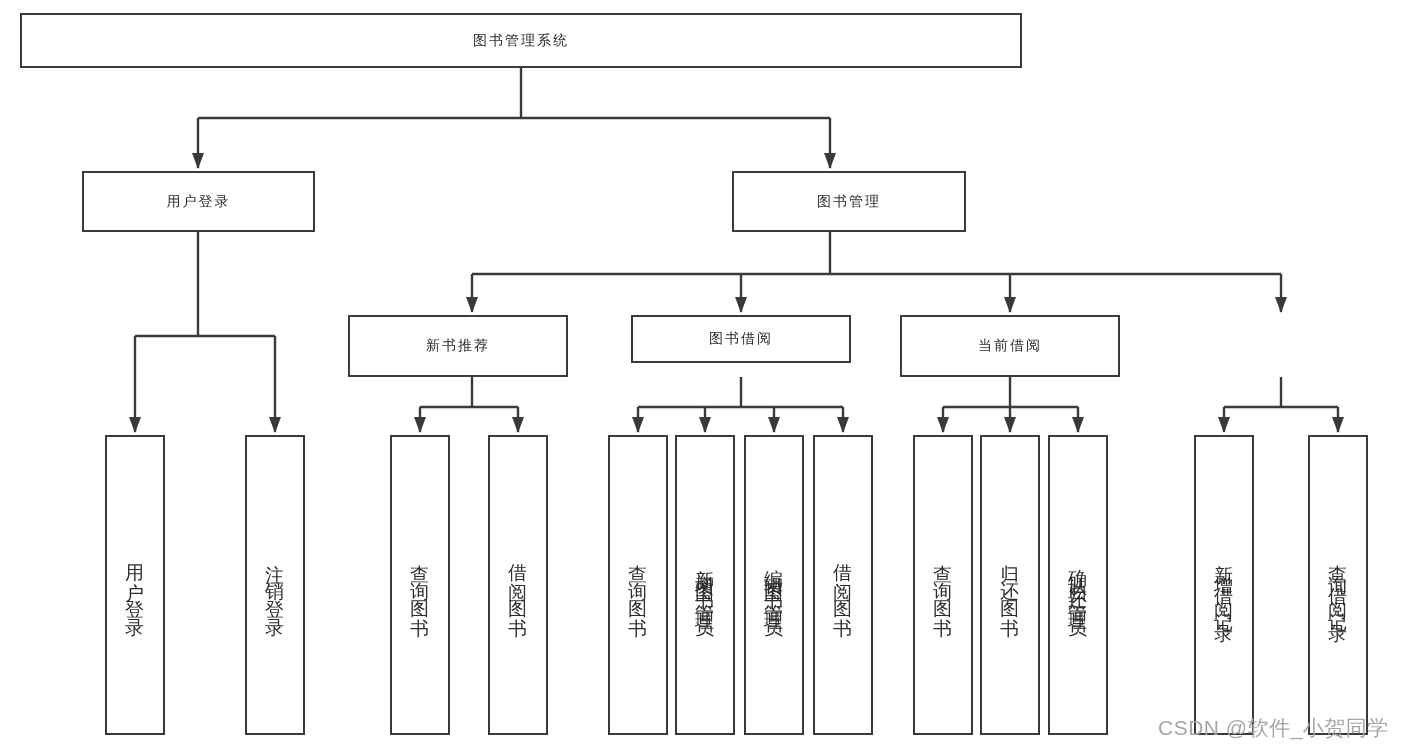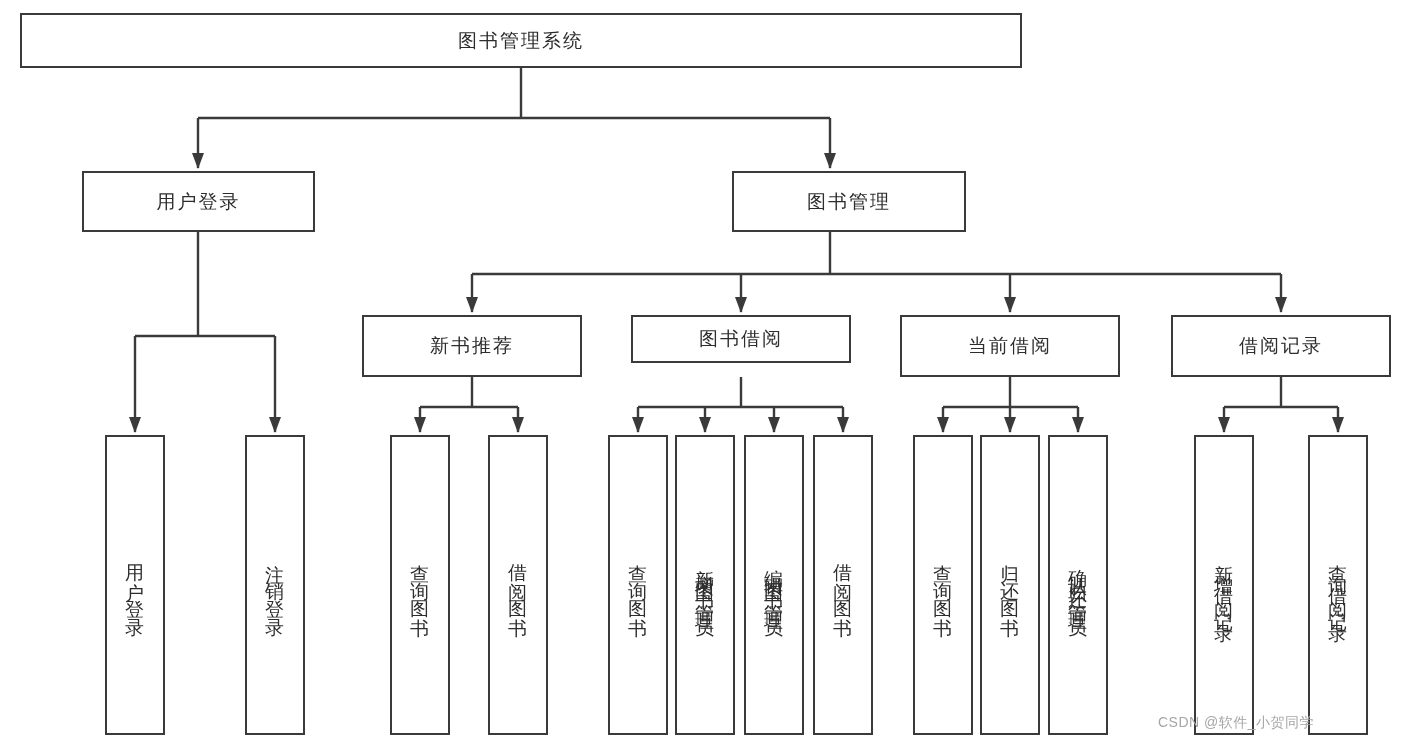--- a/index.html
+++ b/index.html
@@ -23,33 +23,33 @@
   .connectors .arrowhead{fill:var(--line);}
   .node{
     position:absolute;
     box-sizing:border-box;
     border:2.5px solid var(--line);
     background:var(--box-bg);
     display:flex;align-items:center;justify-content:center;
     color:var(--text);
     z-index:1;
   }
-  .box-h{font-size:19px;letter-spacing:2px;white-space:nowrap;}
+  .box-h{font-size:14px;letter-spacing:2px;white-space:nowrap;}
   .box-v{
     font-size:19px;
     writing-mode:vertical-rl;
     line-height:1;
   }
   .sp-wide{letter-spacing:18px;}
   .sp-med{letter-spacing:12px;}
   .sp-narrow{letter-spacing:7px;}
   .watermark{
     position:absolute;
     left:1158px;top:714px;
-    font-size:14px;
+    font-size:21px;
     color:var(--wm);
     white-space:nowrap;
     z-index:2;
     letter-spacing:0.5px;
   }
 </style>
 </head>
 <body>
 
 <div class="canvas">
@@ -100,24 +100,23 @@
     <line x1="1224" y1="407" x2="1338" y2="407"></line>
     <line x1="1224" y1="407" x2="1224" y2="432" marker-end="url(#arrow)"></line>
     <line x1="1338" y1="407" x2="1338" y2="432" marker-end="url(#arrow)"></line>
   </svg>
 
   <div class="node box-h" style="left:20px;top:13px;width:1002px;height:55px;">图书管理系统</div>
 
   <div class="node box-h" style="left:82px;top:171px;width:233px;height:61px;">用户登录</div>
   <div class="node box-h" style="left:732px;top:171px;width:234px;height:61px;">图书管理</div>
 
-  <div class="node box-h" style="left:362px;top:315px;width:220px;height:62px;">新书推荐</div>
+  <div class="node box-h" style="left:348px;top:315px;width:220px;height:62px;">新书推荐</div>
   <div class="node box-h" style="left:631px;top:315px;width:220px;height:48px;">图书借阅</div>
   <div class="node box-h" style="left:900px;top:315px;width:220px;height:62px;">当前借阅</div>
-  <div class="node box-h" style="left:1171px;top:315px;width:220px;height:62px;">借阅记录</div>
 
   <div class="node box-v sp-wide" style="left:105px;top:435px;width:60px;height:300px;">用户登录</div>
   <div class="node box-v sp-wide" style="left:245px;top:435px;width:60px;height:300px;">注销登录</div>
 
   <div class="node box-v sp-wide" style="left:390px;top:435px;width:60px;height:300px;">查询图书</div>
   <div class="node box-v sp-wide" style="left:488px;top:435px;width:60px;height:300px;">借阅图书</div>
 
   <div class="node box-v sp-wide" style="left:608px;top:435px;width:60px;height:300px;">查询图书</div>
   <div class="node box-v sp-narrow" style="left:675px;top:435px;width:60px;height:300px;">新增图书（管理员）</div>
   <div class="node box-v sp-narrow" style="left:744px;top:435px;width:60px;height:300px;">编辑图书（管理员）</div>

